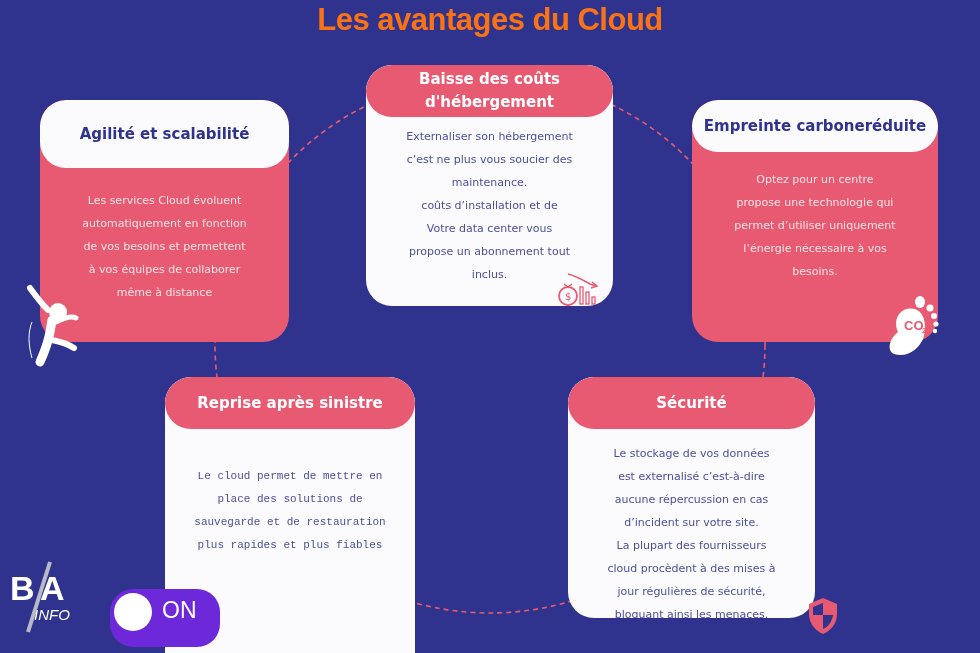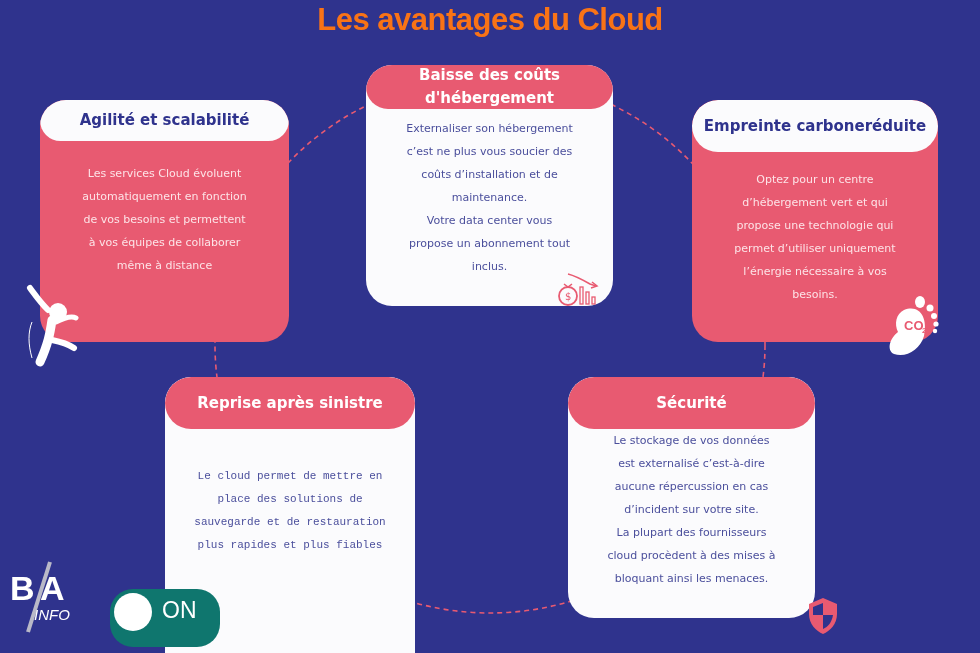--- a/index.html
+++ b/index.html
@@ -10,71 +10,70 @@
   .card .head { border-radius:26px; display:flex; align-items:center; justify-content:center; text-align:center; font-weight:bold; font-size:15px; line-height:23px; padding:0 14px; box-sizing:border-box; }
   .card .body { text-align:center; font-size:11px; line-height:23px; padding:0 10px; box-sizing:border-box; font-family:"DejaVu Sans", sans-serif; font-weight:normal; }
   .pink { background:#e85a71; }
   .white { background:#fbfbfd; }
   .pink .head { background:#fbfbfd; color:#2f338d; }
   .white .head { background:#e85a71; color:#fff; }
   .pink .body { color:#fde3e7; }
   .white .body { color:#4b4f9c; }
   .line { display:block; white-space:nowrap; }
   .icon { position:absolute; }
-  .toggle { position:absolute; left:110px; top:589px; width:110px; height:58px; border-radius:23px; background:#0f766e; }
+  .toggle { position:absolute; left:110px; top:589px; width:110px; height:58px; border-radius:23px; background:#6d28d9; }
   .toggle .knob { position:absolute; left:4px; top:4px; width:38px; height:38px; border-radius:50%; background:#fff; }
   .toggle .lbl { position:absolute; left:52px; top:8px; color:#fff; font-size:23px; font-family:"Liberation Sans", sans-serif; }
   .logo { position:absolute; left:8px; top:560px; width:70px; height:80px; }
 </style>
 </head>
 <body>
 
 <div class="title">Les avantages du Cloud</div>
 
 <svg class="ring" width="980" height="653">
   <ellipse cx="490" cy="345" rx="275" ry="268" fill="none" stroke="#e85a71" stroke-width="1.6" stroke-dasharray="5 4"></ellipse>
 </svg>
 
 <div class="card pink" style="left:40px;top:100px;width:249px;height:242px;">
-  <div class="head" style="height:41px;">
+  <div class="head" style="height:68px;">
     <span>Agilité et scalabilité</span>
   </div>
   <div class="body" style="padding-top:21px;">
     <span class="line">Les services Cloud évoluent</span>
     <span class="line">automatiquement en fonction</span>
     <span class="line">de vos besoins et permettent</span>
     <span class="line">à vos équipes de collaborer</span>
     <span class="line">même à distance</span>
   </div>
 </div>
 
 <div class="card white" style="left:366px;top:65px;width:247px;height:241px;">
-  <div class="head" style="height:44px;flex-direction:column;">
+  <div class="head" style="height:52px;flex-direction:column;">
     <span class="line">Baisse des coûts</span>
     <span class="line">d'hébergement</span>
   </div>
   <div class="body" style="padding-top:8px;">
     <span class="line">Externaliser son hébergement</span>
     <span class="line">c’est ne plus vous soucier des</span>
+    <span class="line">maintenance.</span>
     <span class="line">coûts d’installation et de</span>
-    <span class="line">maintenance.</span>
     <span class="line">Votre data center vous</span>
     <span class="line">propose un abonnement tout</span>
     <span class="line">inclus.</span>
   </div>
 </div>
 
 <div class="card pink" style="left:692px;top:100px;width:246px;height:242px;">
   <div class="head" style="height:52px;flex-direction:row;">
     <span class="line">Empreinte carbone</span>
     <span class="line">réduite</span>
   </div>
   <div class="body" style="padding-top:16px;">
     <span class="line">Optez pour un centre</span>
-    <span class="line">d’hébergement vert et qui</span>
     <span class="line">propose une technologie qui</span>
     <span class="line">permet d’utiliser uniquement</span>
     <span class="line">l’énergie nécessaire à vos</span>
     <span class="line">besoins.</span>
   </div>
 </div>
 
 <div class="card white" style="left:165px;top:377px;width:250px;height:302px;">
   <div class="head" style="height:52px;">
     <span>Reprise après sinistre</span>
@@ -84,27 +83,28 @@
     <span class="line">place des solutions de</span>
     <span class="line">sauvegarde et de restauration</span>
     <span class="line">plus rapides et plus fiables</span>
   </div>
 </div>
 
 <div class="card white" style="left:568px;top:377px;width:247px;height:241px;">
   <div class="head" style="height:52px;">
     <span>Sécurité</span>
   </div>
-  <div class="body" style="padding-top:0px;">
+  <div class="body" style="padding-top:13px;">
     <span class="line">Le stockage de vos données</span>
     <span class="line">est externalisé c’est-à-dire</span>
     <span class="line">aucune répercussion en cas</span>
     <span class="line">d’incident sur votre site.</span>
     <span class="line">La plupart des fournisseurs</span>
     <span class="line">cloud procèdent à des mises à</span>
+    <span class="line">jour régulières de sécurité,</span>
     <span class="line">bloquant ainsi les menaces.</span>
   </div>
 </div>
 
 <svg class="icon" style="left:18px;top:282px;" width="70" height="90" viewBox="0 0 70 90">
   <circle cx="40" cy="30" r="9" fill="#fff"></circle>
   <path d="M12 6 C18 14 22 20 30 28" stroke="#fff" stroke-width="6" stroke-linecap="round" fill="none"></path>
   <path d="M34 38 C32 52 30 62 22 80" stroke="#fff" stroke-width="9" stroke-linecap="round" fill="none"></path>
   <path d="M38 40 C46 36 54 34 58 36" stroke="#fff" stroke-width="5" stroke-linecap="round" fill="none"></path>
   <path d="M34 58 C44 60 50 62 56 66" stroke="#fff" stroke-width="6" stroke-linecap="round" fill="none"></path>

